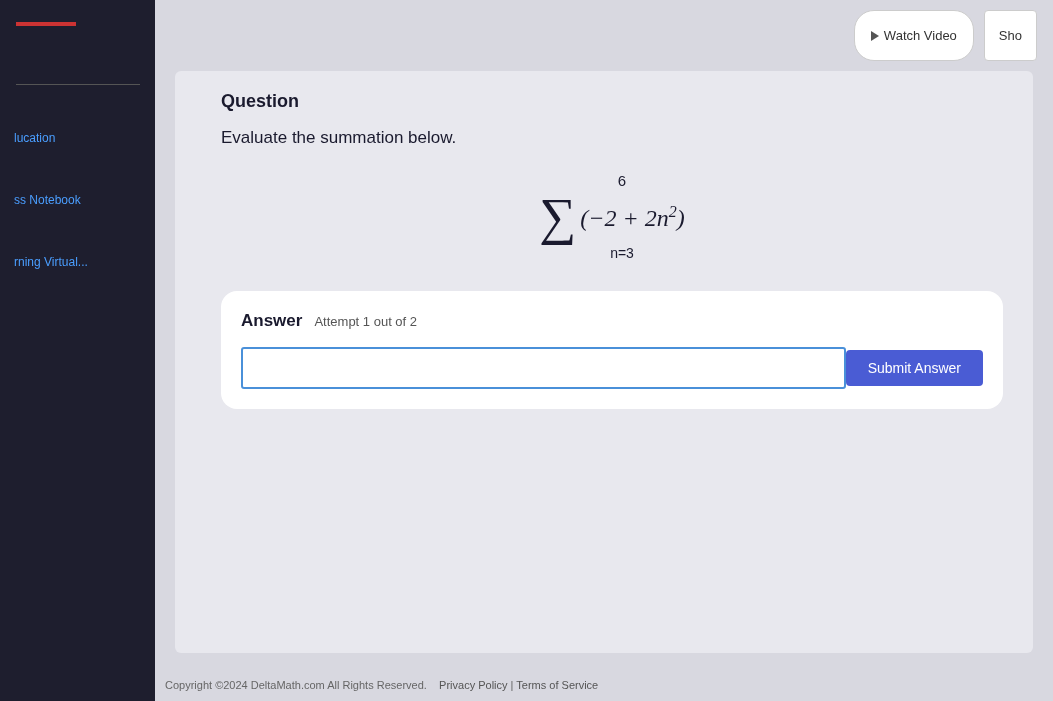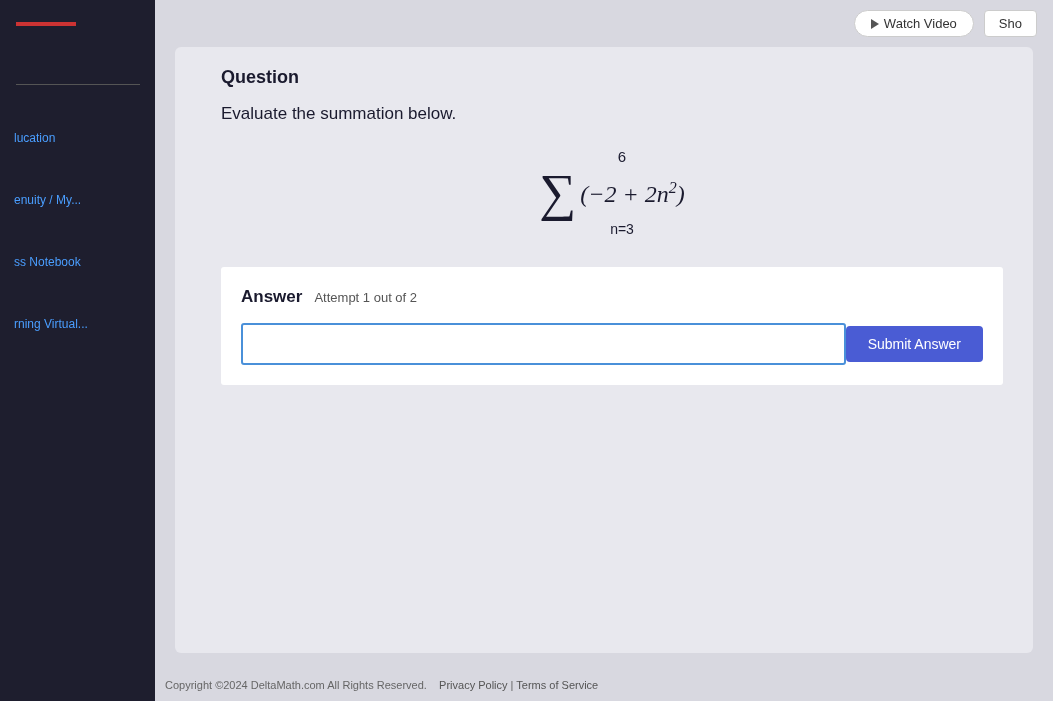--- a/index.html
+++ b/index.html
@@ -83,21 +83,21 @@
       border-top: 5px solid transparent;
       border-bottom: 5px solid transparent;
       border-left: 8px solid #555;
       display: inline-block;
     }
 
     .show-btn {
       background: white;
       border: 1px solid #ccc;
       border-radius: 4px;
-      padding: 5px 14px;
+      padding: 17px 14px;
       font-size: 13px;
       cursor: pointer;
       color: #333;
     }
 
     .question-panel {
       background: #e8e8ee;
       margin: 0 20px 16px 20px;
       border-radius: 6px;
       padding: 20px 30px 30px 46px;
@@ -166,21 +166,21 @@
       font-style: italic;
     }
 
     .formula-expr sup {
       font-size: 16px;
     }
 
     .answer-section {
       margin-top: 16px;
       background: white;
-      border-radius: 3px;
+      border-radius: 16px;
       padding: 20px 20px 20px 20px;
     }
 
     .answer-header {
       display: flex;
       align-items: center;
       gap: 12px;
       margin-bottom: 16px;
     }
 
@@ -236,21 +236,20 @@
       text-decoration: none;
     }
   </style>
 </head>
 <body>
 
 <div class="sidebar">
   <div class="sidebar-top-bar"></div>
   <div class="sidebar-divider"></div>
   <div class="sidebar-item">lucation</div>
-  <div class="sidebar-item">enuity / My...</div>
   <div class="sidebar-item">ss Notebook</div>
   <div class="sidebar-item">rning Virtual...</div>
 </div>
 
 <div class="main-content">
 
   <div class="top-bar">
     <button class="top-btn">
       <span class="play-icon"></span>
       <span>Watch Video</span>

